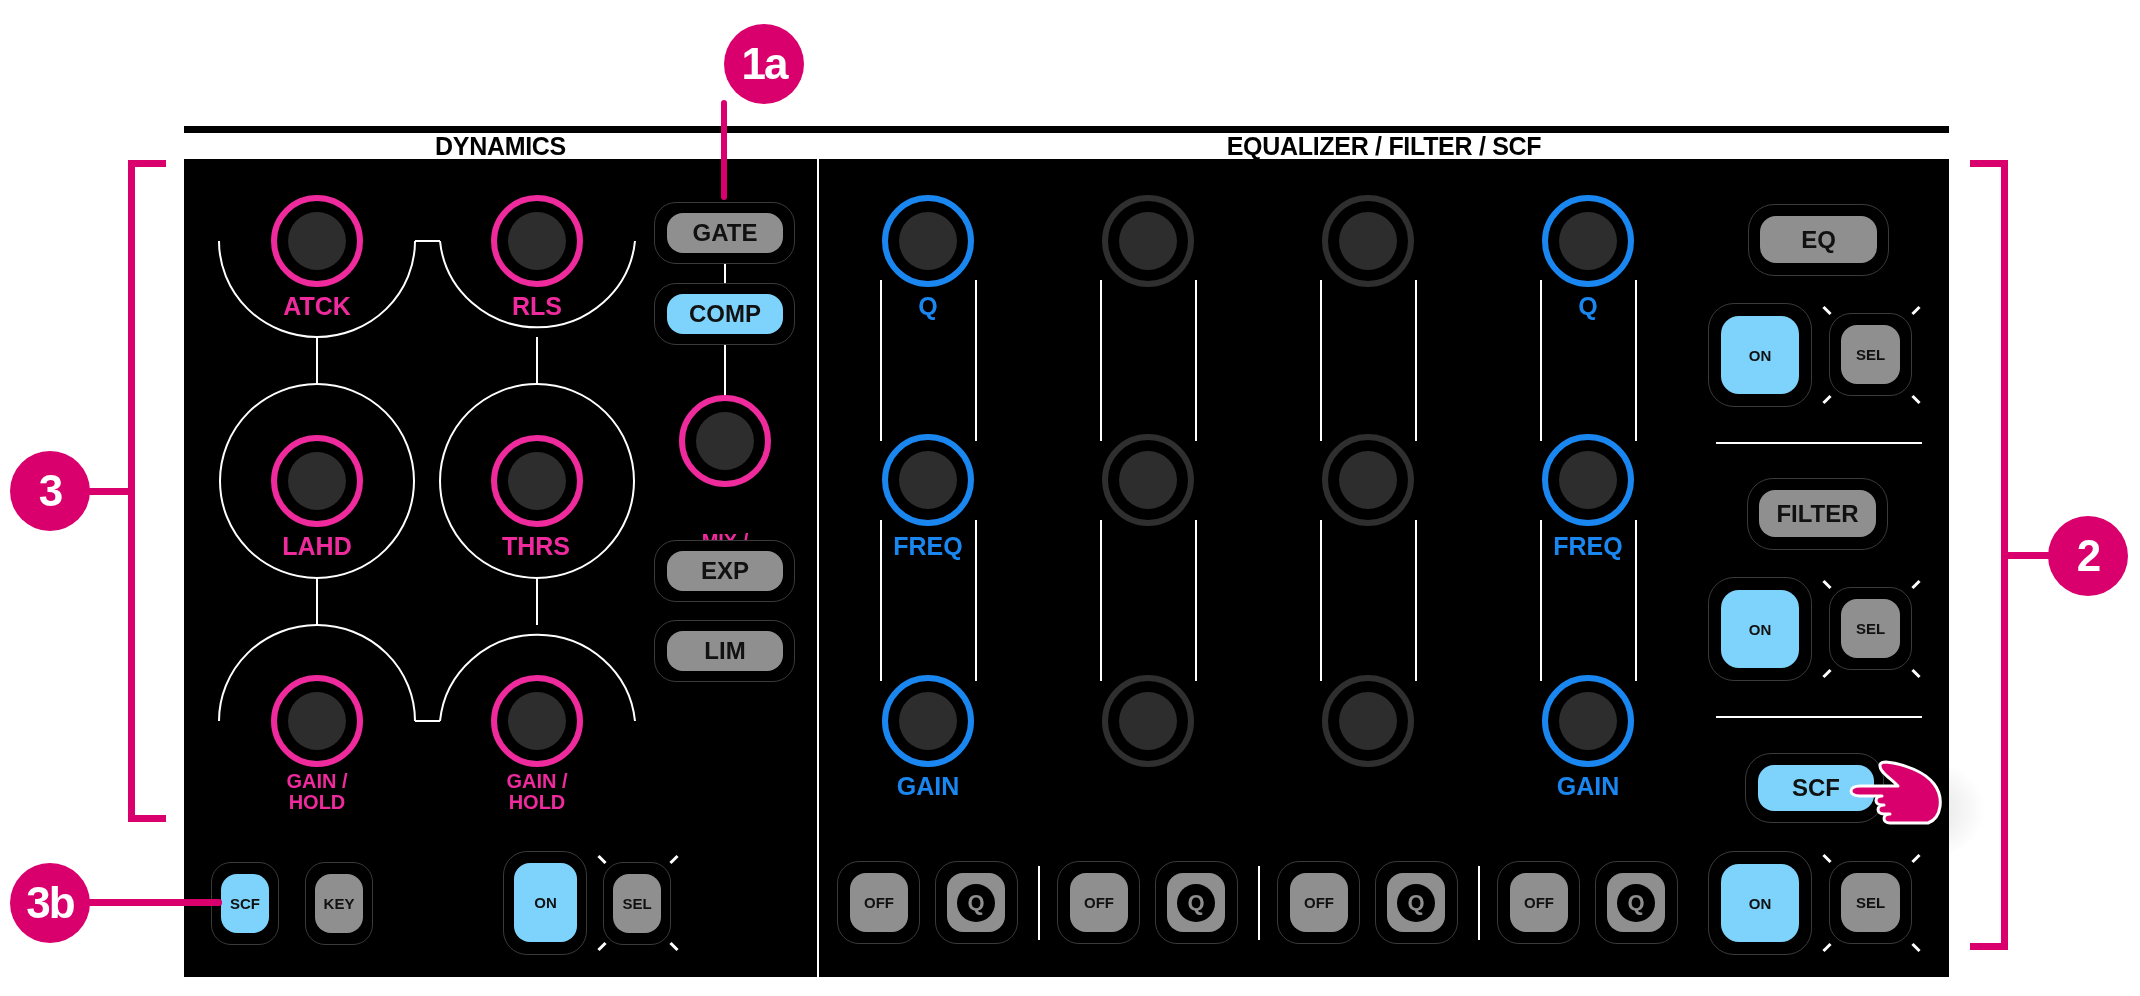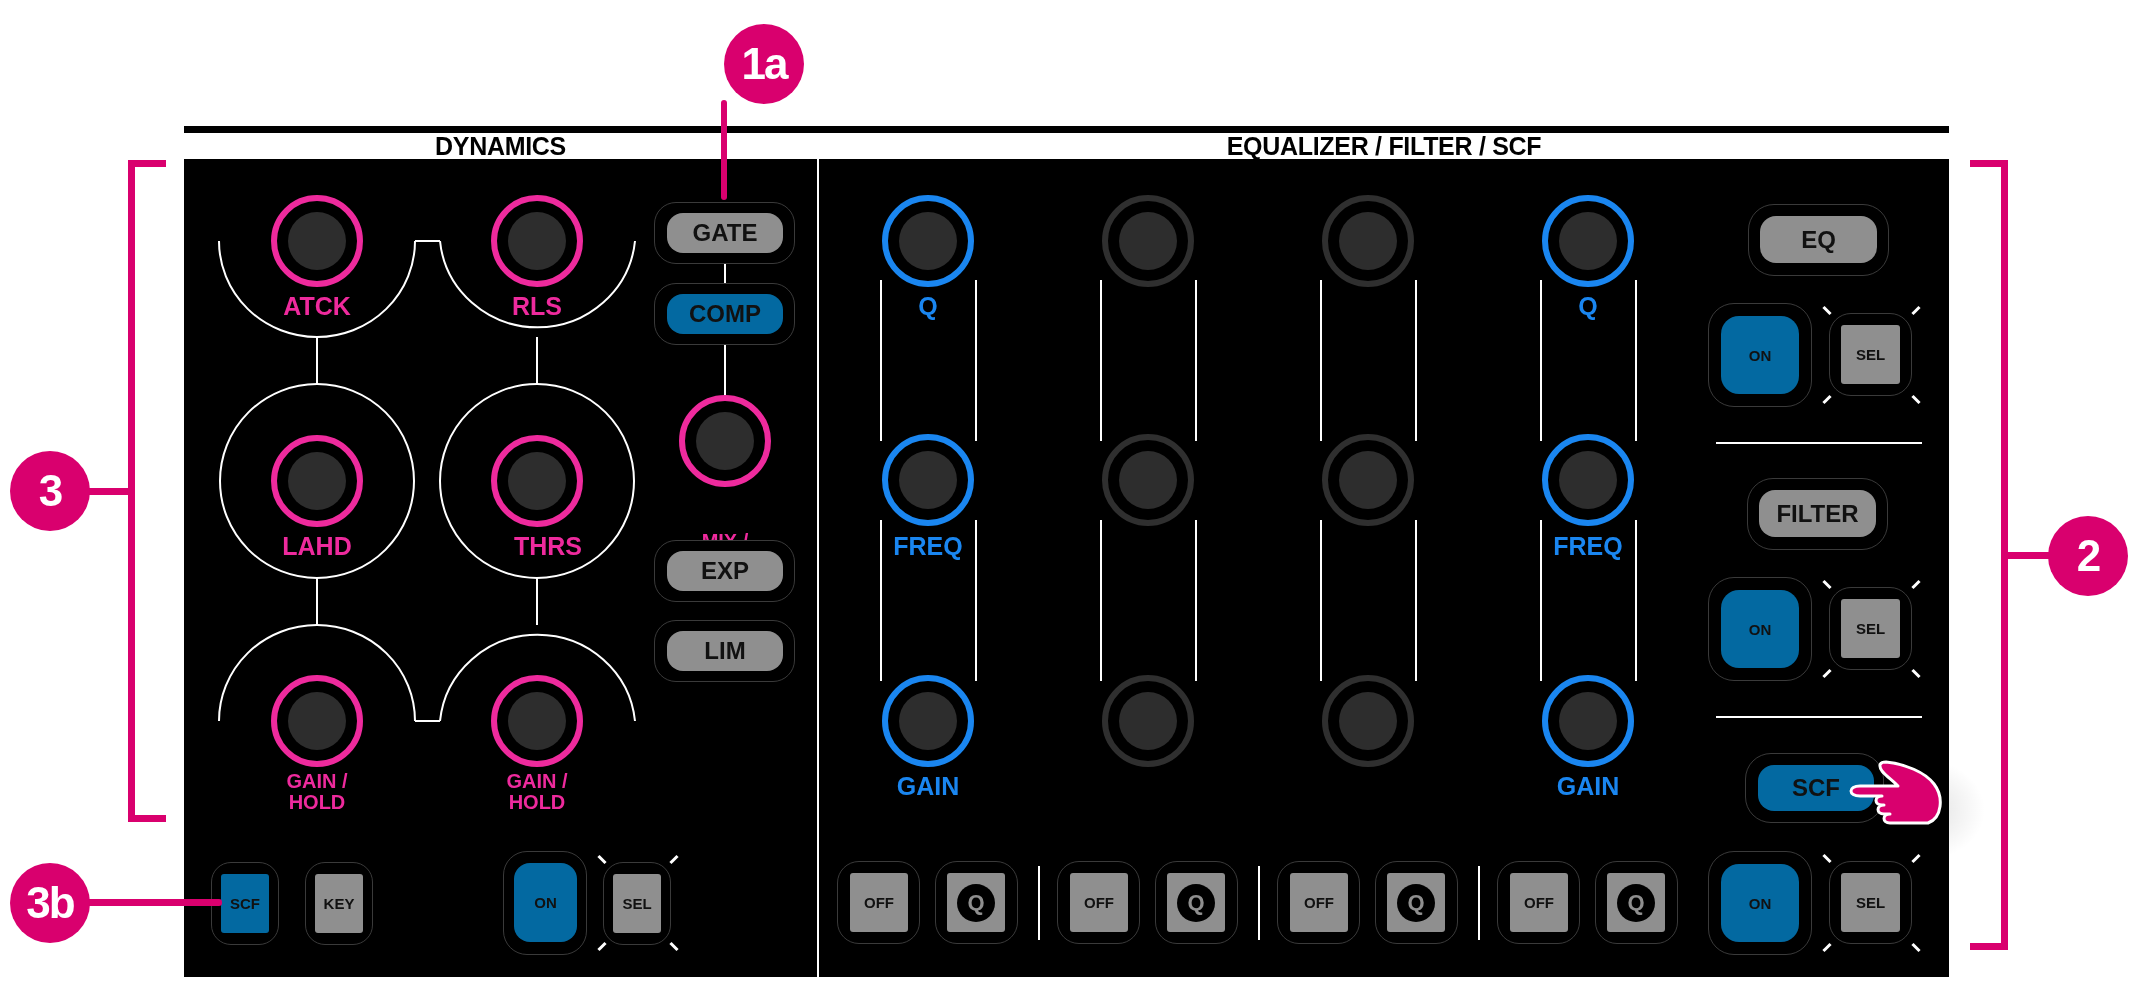--- a/index.html
+++ b/index.html
@@ -20,23 +20,23 @@
   .knob.dim { border-color:#2f2f2f; }
   .klabel { position:absolute; width:160px; text-align:center; font-weight:bold; font-size:25px;
             line-height:23px; color:#ee2a9d; }
   .klabel.small { font-size:20px; line-height:21px; }
   .klabel.blue { color:#1a86f0; }
   .housing { position:absolute; box-sizing:border-box; border:1.5px solid #3a3a3a; border-radius:22px;
              background:#000; }
   .btn { position:absolute; box-sizing:border-box; border-radius:14px; background:#8f8f8f;
          color:#111; font-weight:bold; text-align:center; display:flex; align-items:center;
          justify-content:center; }
-  .btn.on { background:#0369a1; }
+  .btn.on { background:#7dd3fc; }
   .btn.wide { font-size:24px; border-radius:16px; }
-  .btn.sq { font-size:15px; border-radius:3px; }
+  .btn.sq { font-size:15px; border-radius:16px; }
   .qcirc { width:38px; height:38px; border-radius:50%; background:#000; color:#8f8f8f; font-size:22px;
            font-weight:bold; display:flex; align-items:center; justify-content:center; }
   .rail { position:absolute; width:2px; background:#fff; }
   .hline { position:absolute; height:2px; background:#fff; }
   .tick { position:absolute; width:10px; height:3px; background:#fff; }
   .callout { position:absolute; width:80px; height:80px; border-radius:50%; background:#d9006e;
              color:#fff; font-weight:bold; font-size:44px; display:flex; align-items:center;
              justify-content:center; letter-spacing:-2px; }
   .mag { position:absolute; background:#d9006e; }
 </style>
@@ -87,21 +87,21 @@
 <div class="klabel" style="left:457px;top:295px;">RLS</div>
 
 <div class="knob" style="left:271px;top:435px;">
     <div class="cap"></div>
   </div>
 <div class="klabel" style="left:237px;top:535px;">LAHD</div>
 
 <div class="knob" style="left:491px;top:435px;">
     <div class="cap"></div>
   </div>
-<div class="klabel" style="left:468px;top:535px;">THRS</div>
+<div class="klabel" style="left:456px;top:535px;">THRS</div>
 
 <div class="knob" style="left:271px;top:675px;">
     <div class="cap"></div>
   </div>
 <div class="klabel small" style="left:237px;top:771px;">
   <div>GAIN /</div>
   <div>HOLD</div>
 </div>
 
 <div class="knob" style="left:491px;top:675px;">

